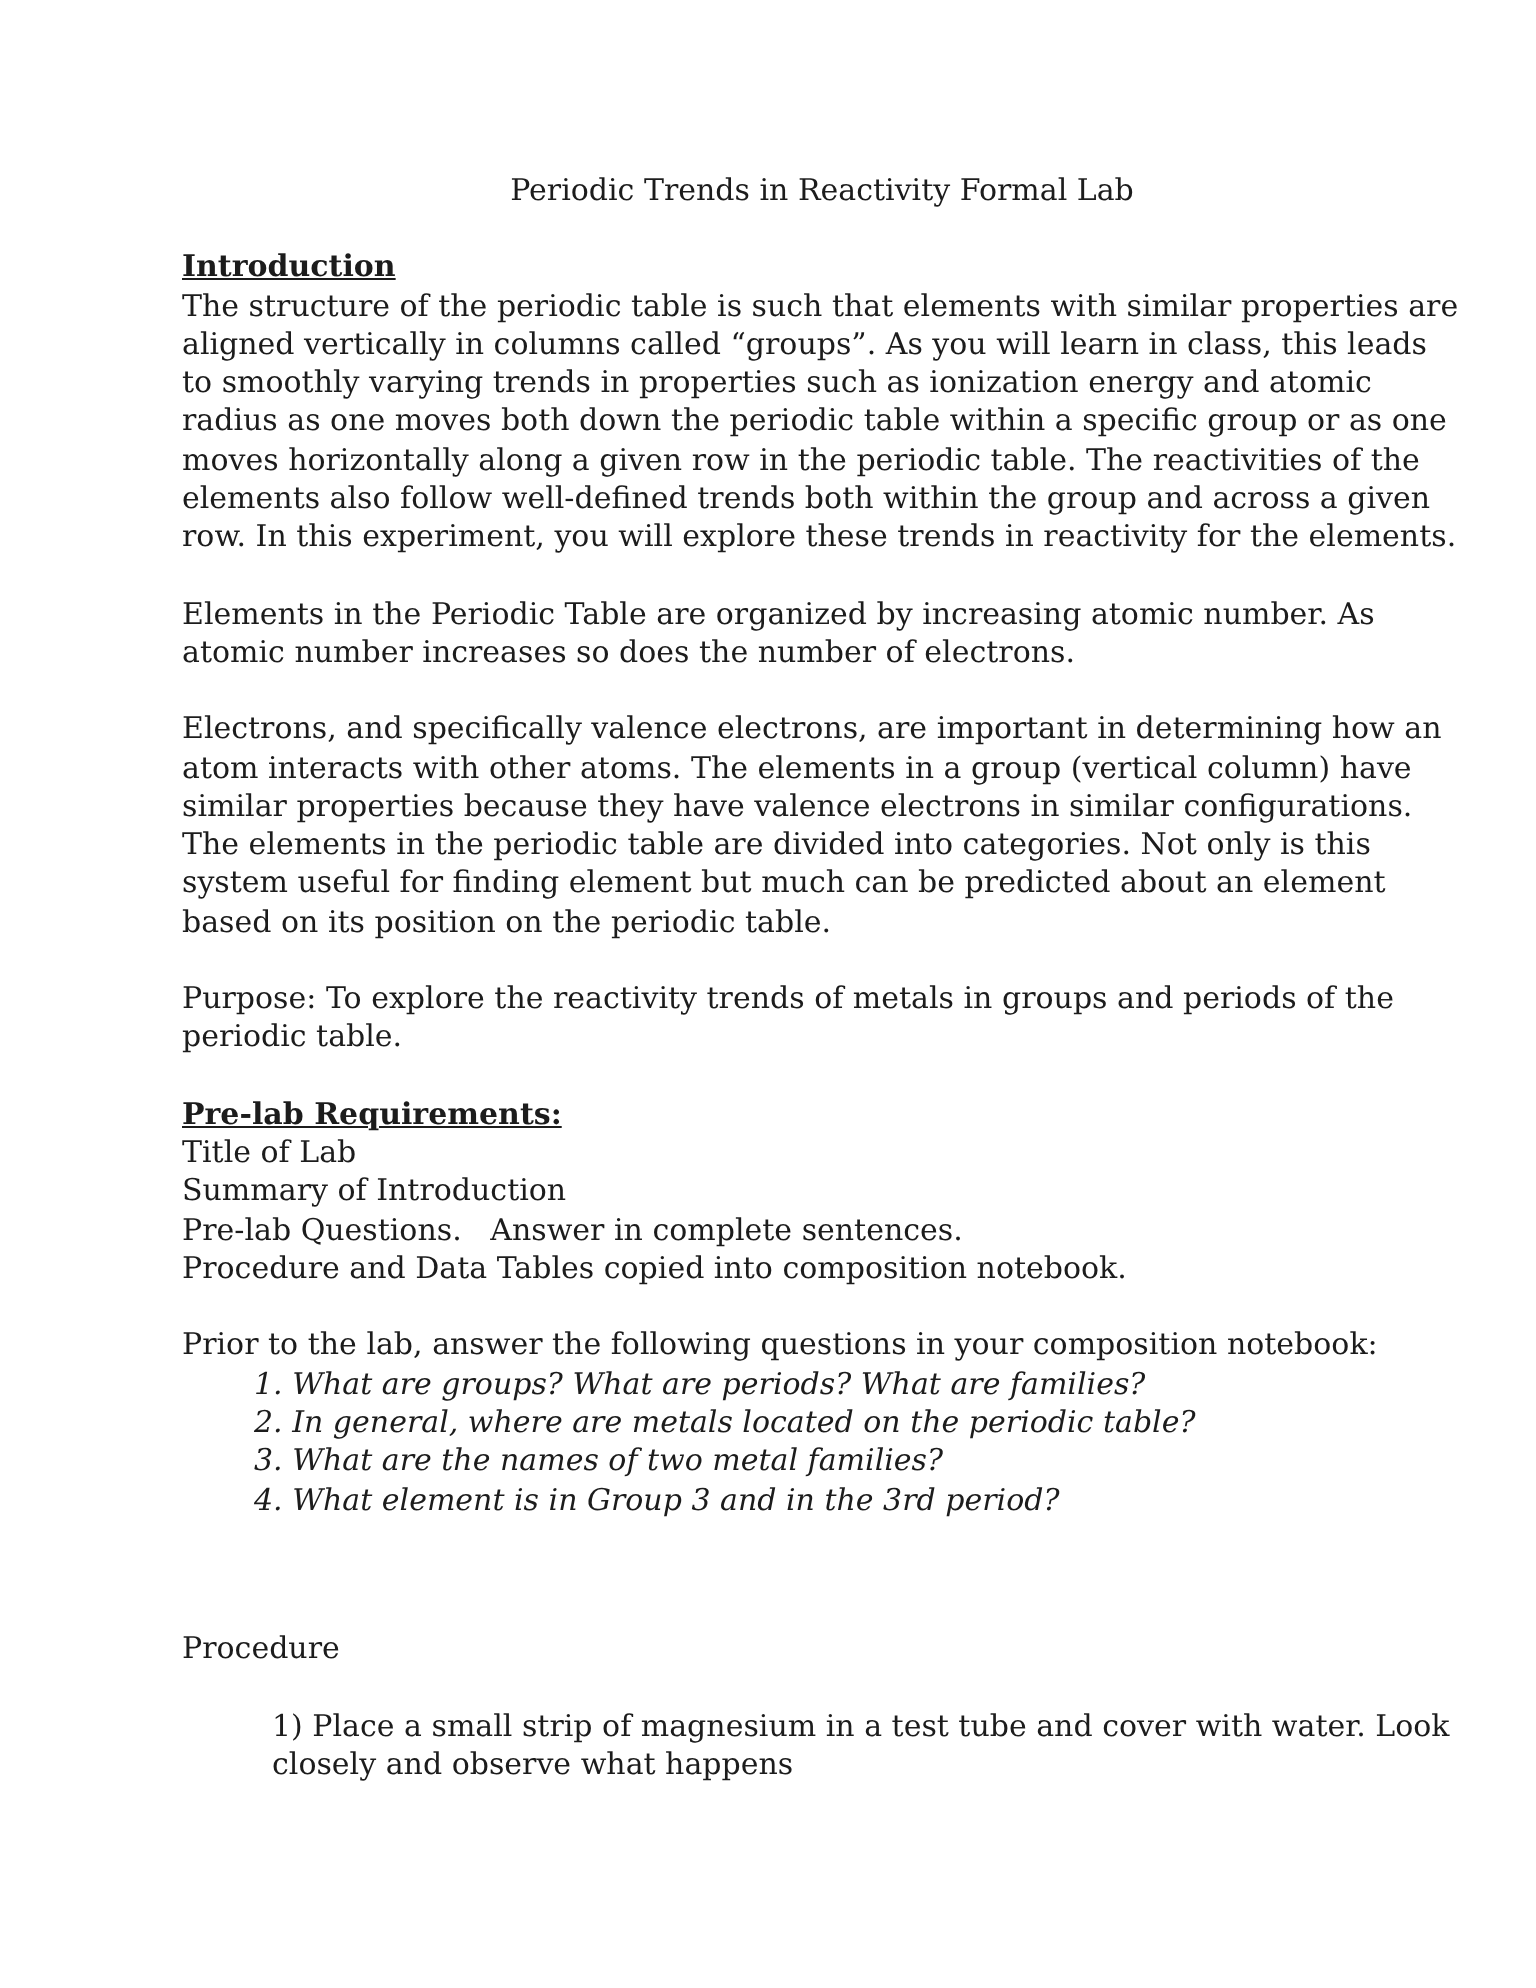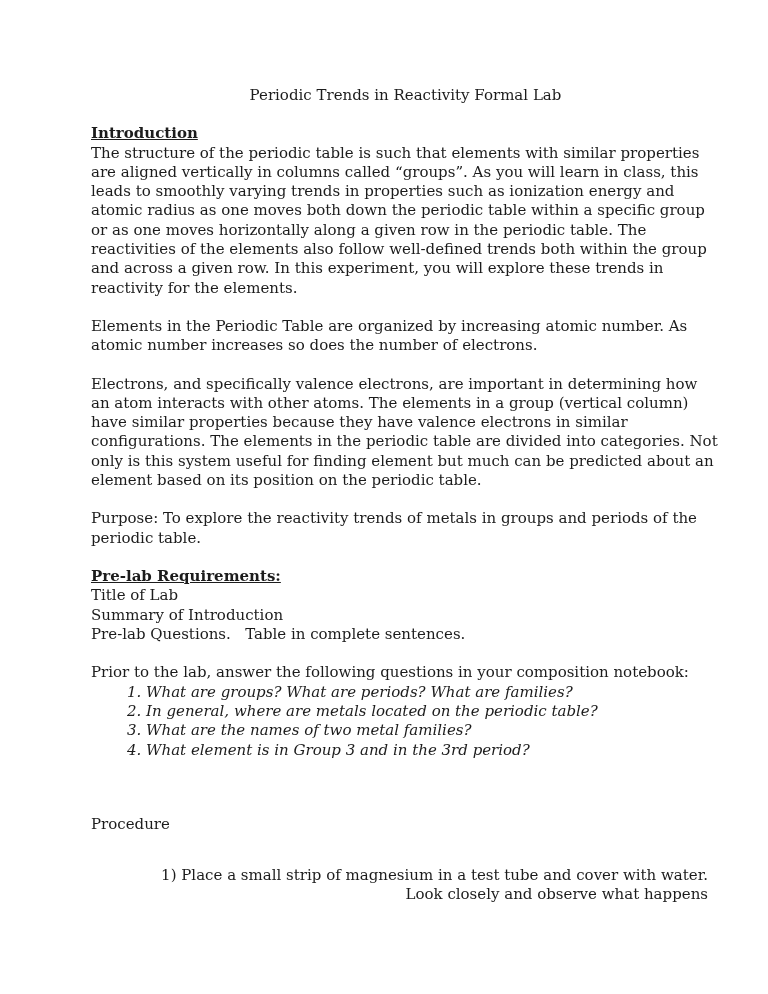--- a/index.html
+++ b/index.html
@@ -11,21 +11,21 @@
     width: 768px;
     height: 994px;
     font-family: "DejaVu Serif", "Liberation Serif", serif;
     color: #1c1c1c;
     overflow: hidden;
   }
   .page {
     box-sizing: border-box;
     width: 768px;
     height: 994px;
-    padding: 86px 48px 40px 91px;
+    padding: 86px 37px 40px 91px;
     font-size: 15px;
     line-height: 19.3px;
   }
   .doc-title {
     text-align: center;
     margin: 0 0 19px 0;
   }
   .heading {
     font-weight: bold;
     text-decoration: underline;
@@ -39,23 +39,22 @@
     white-space: pre-wrap;
   }
   .spacer-1 { height: 19.3px; }
   .spacer-3 { height: 55px; }
   .indent-q {
     margin: 0;
     padding-left: 36px;
     font-style: italic;
   }
   .indent-step {
-    margin: 12px;
+    margin: 0;
     padding-left: 45px;
-    text-align: right;
   }
 </style>
 </head>
 <body>
 
 <div class="page">
 
   <div class="doc-title">Periodic Trends in Reactivity Formal Lab</div>
 
   <p class="heading">Introduction</p>
@@ -63,21 +62,22 @@
 
   <p class="para">Elements in the Periodic Table are organized by increasing atomic number. As atomic number increases so does the number of electrons.</p>
 
   <p class="para">Electrons, and specifically valence electrons, are important in determining how an atom interacts with other atoms. The elements in a group (vertical column) have similar properties because they have valence electrons in similar configurations. The elements in the periodic table are divided into categories. Not only is this system useful for finding element but much can be predicted about an element based on its position on the periodic table.</p>
 
   <p class="para">Purpose: To explore the reactivity trends of metals in groups and periods of the periodic table.</p>
 
   <p class="heading">Pre-lab Requirements:</p>
   <div class="plain-line">Title of Lab</div>
   <div class="plain-line">Summary of Introduction</div>
-  <div class="plain-line">Pre-lab Questions.   Table in complete sentences.</div>
+  <div class="plain-line">Pre-lab Questions.   Answer in complete sentences.</div>
+  <div class="plain-line">Procedure and Data Tables copied into composition notebook.</div>
 
   <div class="spacer-1"></div>
 
   <div class="plain-line">Prior to the lab, answer the following questions in your composition notebook:</div>
   <div class="indent-q">1. What are groups? What are periods? What are families?</div>
   <div class="indent-q">2. In general, where are metals located on the periodic table?</div>
   <div class="indent-q">3. What are the names of two metal families?</div>
   <div class="indent-q">4. What element is in Group 3 and in the 3rd period?</div>
 
   <div class="spacer-3"></div>

